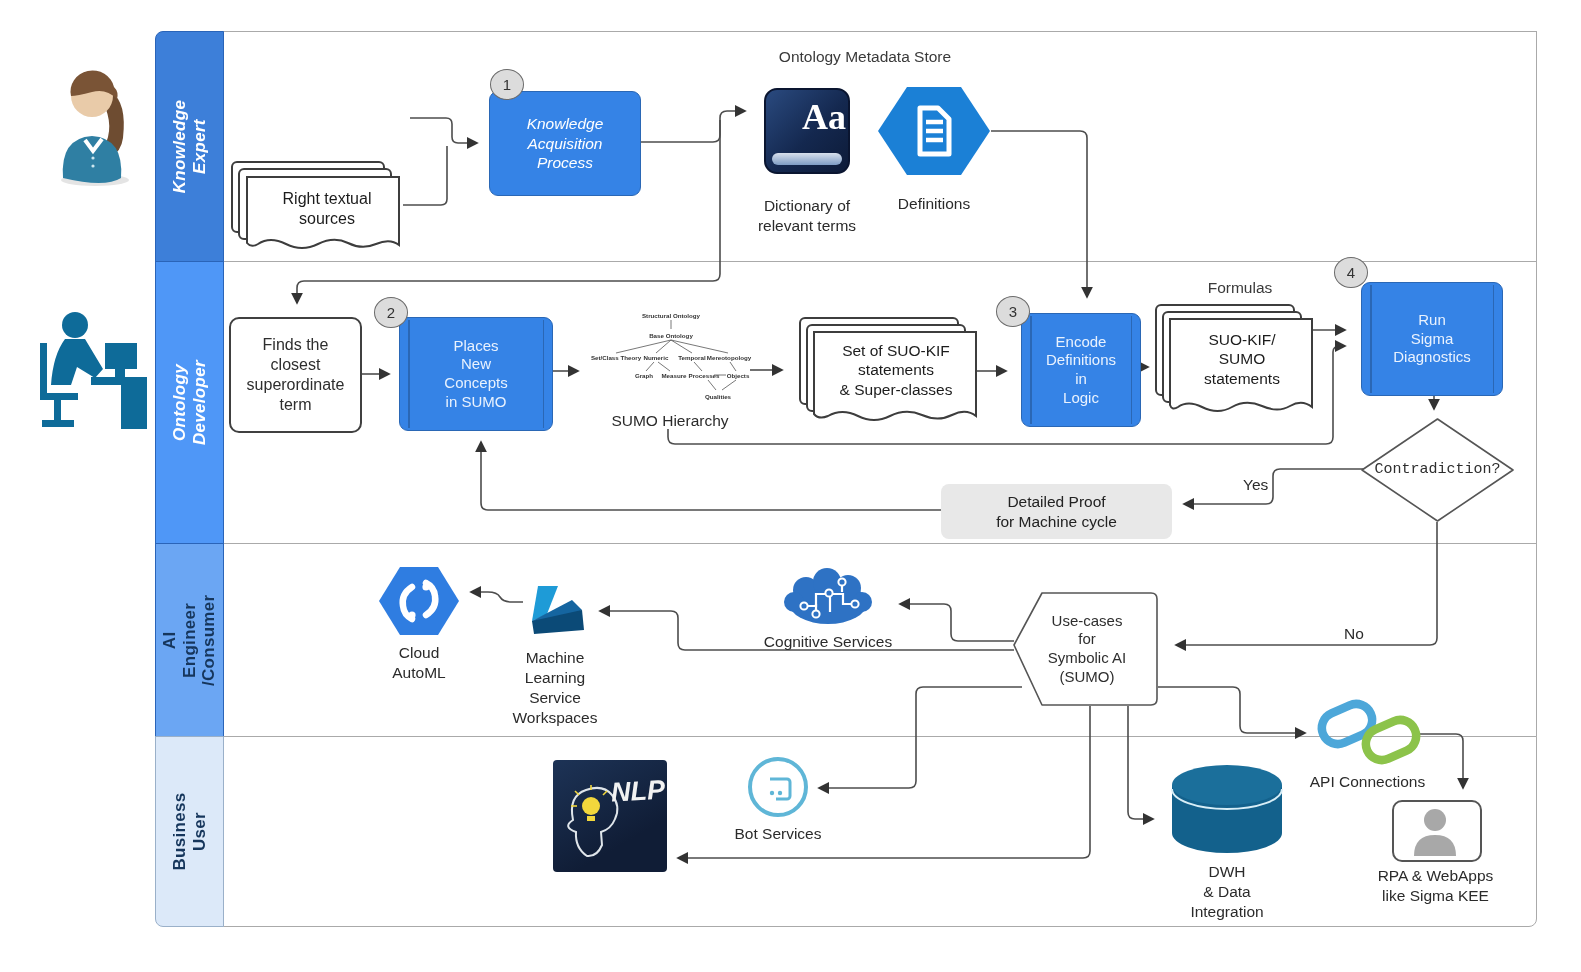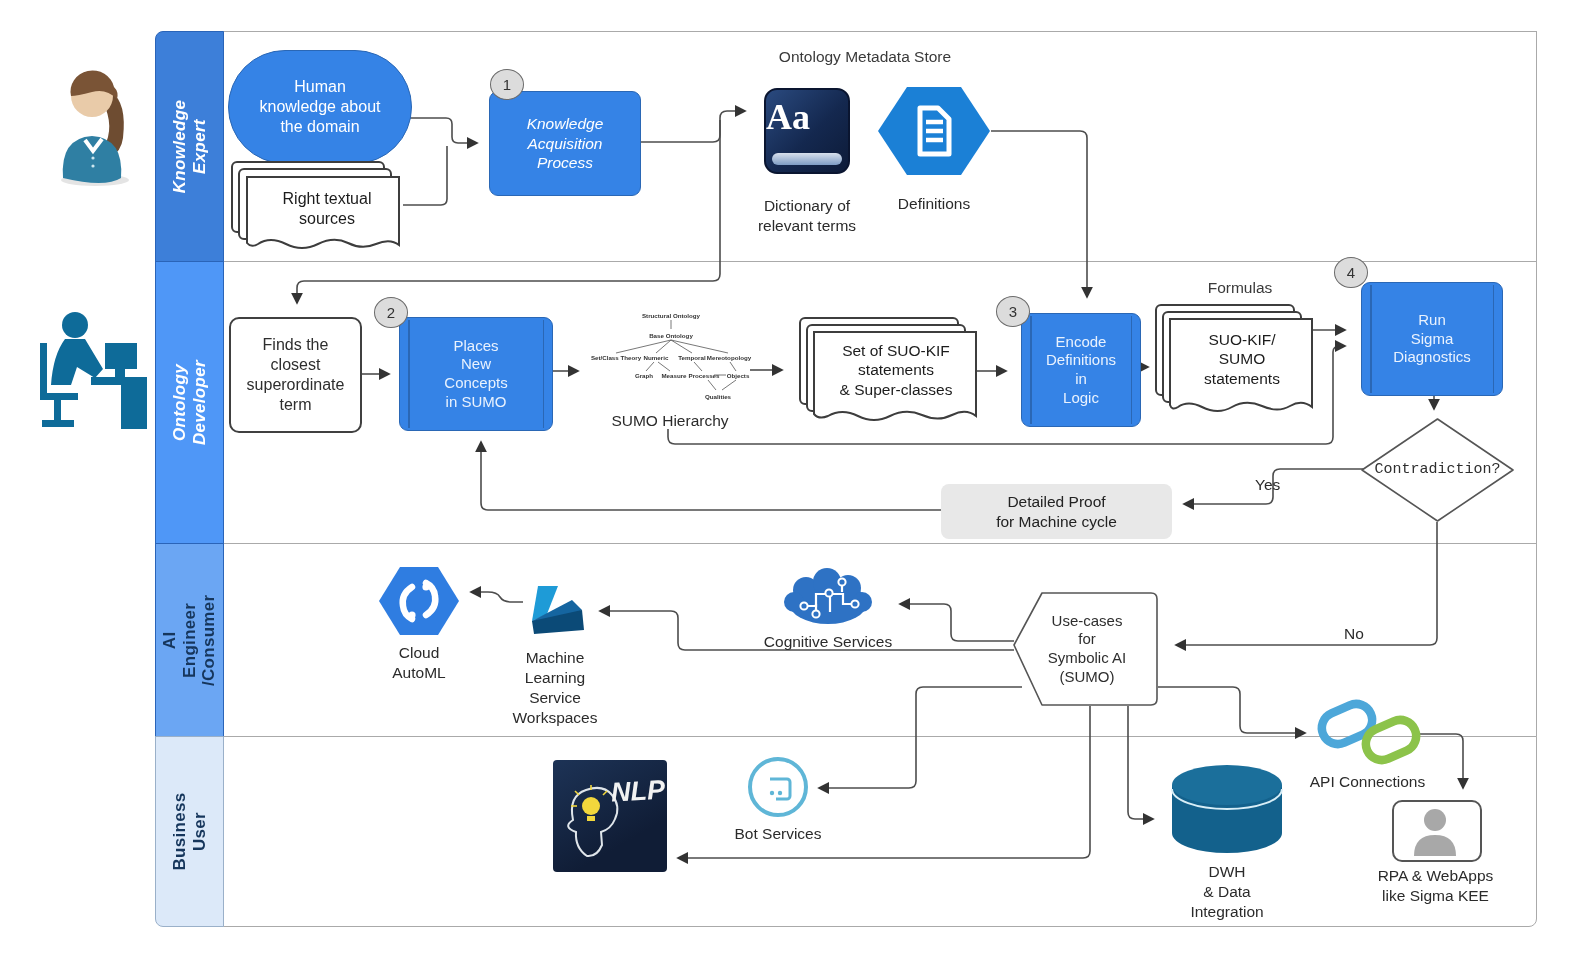--- a/index.html
+++ b/index.html
@@ -90,25 +90,20 @@
     <ellipse cx="50" cy="122" rx="34" ry="6" fill="#e4e4e4"></ellipse>
     <path d="M66,34 q16,10 12,46 q-2,14 -12,18 l-7,-9 q11,-20 -1,-45 z" fill="#6e4c31"></path>
     <circle cx="47" cy="38" r="21" fill="#e9cba9"></circle>
     <path d="M26,38 a22,21 0 0 1 43,-9 q5,5 3,12 q-11,-11 -25,-7 q-15,4 -21,4 z" fill="#7a5436"></path>
     <path d="M18,120 q-3,-40 29,-42 q32,2 29,42 q-16,10 -58,0 z" fill="#2f7fa3"></path>
     <path d="M40,82 l8,11 l9,-12" stroke="#fff" stroke-width="4" fill="none"></path>
     <circle cx="48" cy="100" r="1.6" fill="#cde6ef"></circle>
       <circle cx="48" cy="108" r="1.6" fill="#cde6ef"></circle>
   </svg>
 
-  <div class="node blue pre" style="left:228px;top:50px;width:184px;height:114px;border-radius:58px;font-size:16px;z-index:2;">
-    <span class="pre">Human
-knowledge about
-the domain</span>
-  </div>
 
   <svg class="abs" width="174" height="94" style="left:230px;top:160px;z-index:2;" viewBox="0 0 174 94">
     <g stroke="#3d3d3d" stroke-width="2" fill="#fff">
       <rect x="2" y="2" width="152" height="70" rx="5"></rect>
       <rect x="9" y="9" width="152" height="70" rx="5"></rect>
       <path d="M17,17 H169 V85 Q160,78 146,84 Q132,90 118,83 Q104,76 88,84 Q72,92 56,84 Q40,76 28,84 Q21,88 17,83 Z"></path>
     </g>
   </svg>
   <div class="doctext pre" style="left:252px;top:180px;width:150px;height:58px;font-size:16px;z-index:3;">Right textual
 sources</div>
@@ -117,21 +112,21 @@
   <div class="node blue pre" style="left:489px;top:91px;width:152px;height:105px;font-size:15.5px;font-style:italic;z-index:2;">
     <span class="pre">Knowledge
 Acquisition
 Process</span>
   </div>
 
   <div class="lbl" style="left:755px;top:48px;width:220px;text-align:center;color:#3a3a3a;z-index:2;">Ontology  Metadata Store</div>
 
   <div class="abs" style="left:764px;top:88px;width:86px;height:86px;border-radius:13px;border:2px solid #0a1530;
               background:linear-gradient(135deg,#2a4a7f 0%,#14284f 55%,#0d1b38 100%);z-index:2;box-sizing:border-box;">
-    <div class="abs" style="left:0;top:6px;width:80px;text-align:left;font-family:'Liberation Serif',serif;font-weight:bold;font-size:36px;color:#fff;">Aa</div>
+    <div class="abs" style="left:0;top:6px;width:80px;text-align:right;font-family:'Liberation Serif',serif;font-weight:bold;font-size:36px;color:#fff;">Aa</div>
     <div class="abs" style="left:6px;bottom:7px;width:70px;height:12px;border-radius:6px;background:linear-gradient(#d8e0ec,#7e9cc4);"></div>
   </div>
   <div class="cap pre" style="left:742px;top:196px;width:130px;z-index:2;">Dictionary of
 relevant terms</div>
 
   <svg class="abs" width="116" height="96" style="left:876px;top:83px;z-index:2;" viewBox="0 0 116 96">
     <polygon points="2,48 31,4 85,4 114,48 85,92 31,92" fill="#1b80d6"></polygon>
     <path d="M44,25 h18 l11,11 v35 h-29 z" fill="none" stroke="#fff" stroke-width="5" stroke-linejoin="round"></path>
     <path d="M50,39 h17 M50,48 h17 M50,57 h17" stroke="#fff" stroke-width="4.5"></path>
   </svg>
@@ -234,21 +229,21 @@
     <span class="pre">Run
 Sigma
 Diagnostics</span>
   </div>
 
   <svg class="abs" width="155" height="106" style="left:1360px;top:417px;z-index:2;" viewBox="0 0 155 106">
     <polygon points="77.5,2 153,53 77.5,104 2,53" fill="#fff" stroke="#555" stroke-width="1.6" stroke-linejoin="round"></polygon>
   </svg>
   <div class="node" style="left:1370px;top:459px;width:135px;height:22px;font-size:15px;z-index:3;font-family:Liberation Mono, monospace;">Contradiction?</div>
 
-  <div class="lbl" style="left:1243px;top:476px;z-index:3;margin-left:12px;">Yes</div>
+  <div class="lbl" style="left:1243px;top:476px;z-index:3;">Yes</div>
   <div class="lbl" style="left:1344px;top:625px;z-index:3;">No</div>
 
   <div class="node graynote pre" style="left:941px;top:484px;width:231px;height:55px;font-size:15.5px;z-index:2;">
     <span class="pre">Detailed Proof
 for Machine cycle</span>
   </div>
 
   <svg class="abs" width="84" height="74" style="left:377px;top:564px;z-index:2;" viewBox="0 0 84 74">
     <polygon points="2,37 23,3 61,3 82,37 61,71 23,71" fill="#2f7de1"></polygon>
     <path d="M35,23 q-11,7 -9,19 q1,9 9,13" stroke="#fff" stroke-width="6.5" fill="none" stroke-linecap="round"></path>

